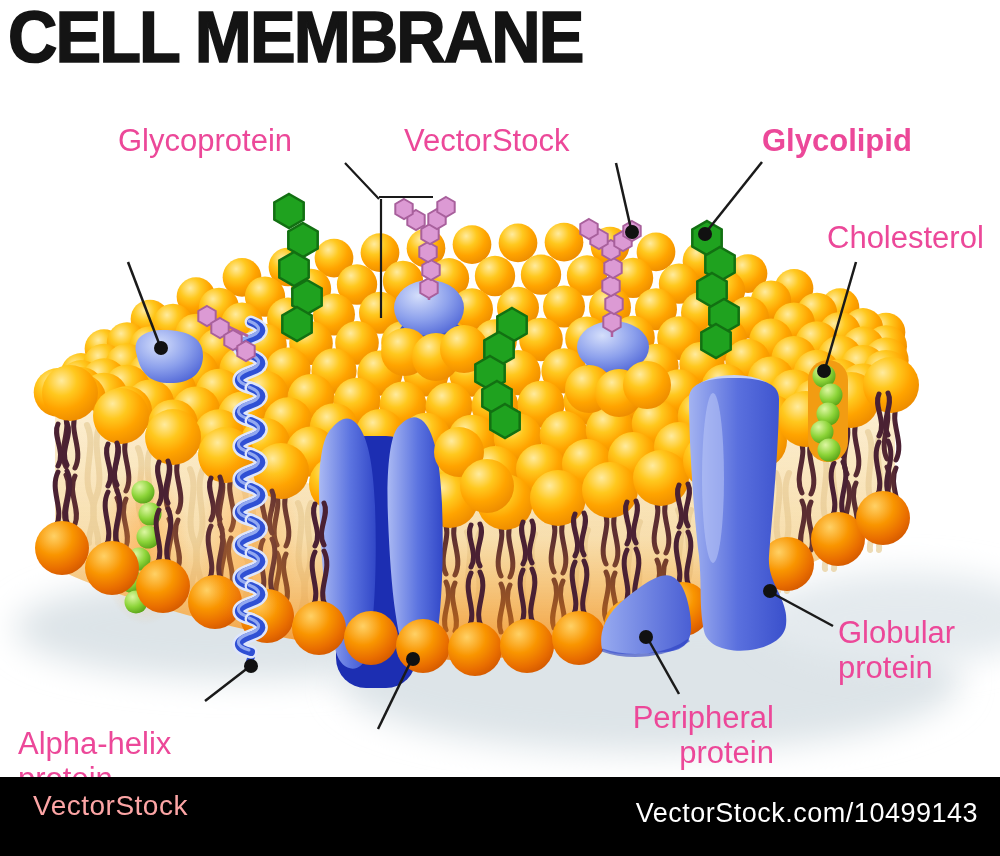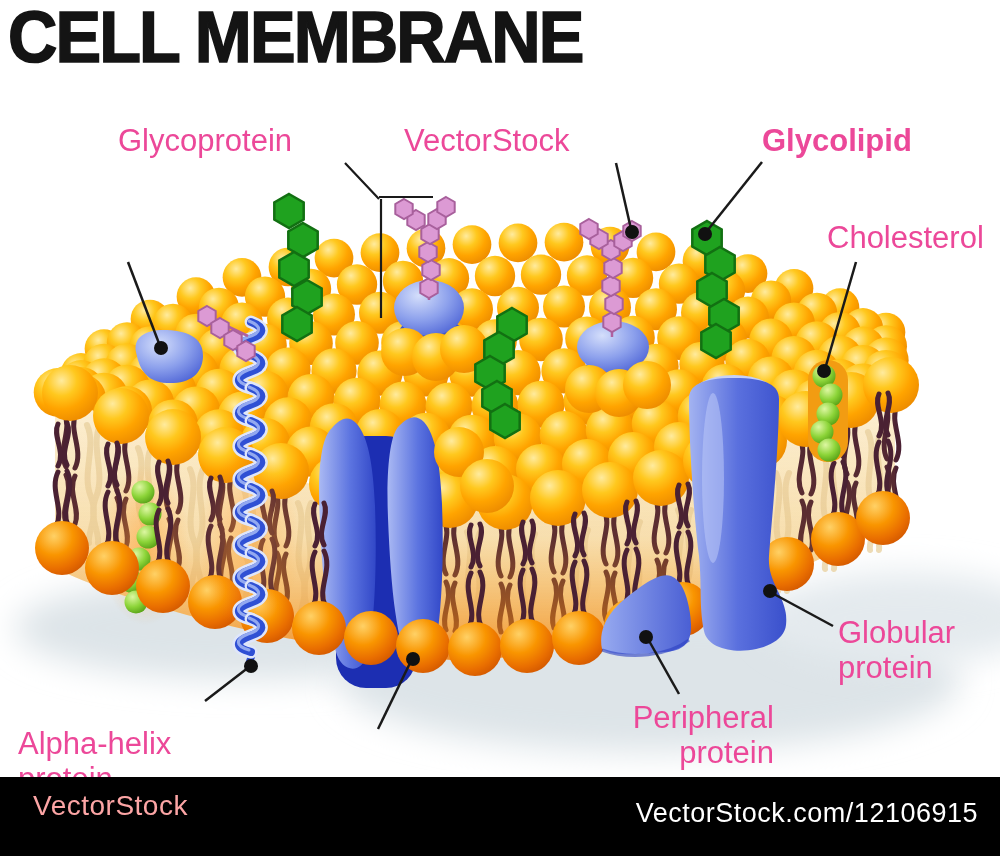--- a/index.html
+++ b/index.html
@@ -513,15 +513,15 @@
   <div class="lab nowrap" id="lab-glycoprotein">Glycoprotein</div>
   <div class="lab nowrap" id="lab-carbohydrate">VectorStock</div>
   <div class="lab nowrap" id="lab-glycolipid">Glycolipid</div>
   <div class="lab nowrap" id="lab-cholesterol">Cholesterol</div>
   <div class="lab" id="lab-alpha">Alpha-helix protein</div>
   <div class="lab" id="lab-peripheral">Peripheral protein</div>
   <div class="lab" id="lab-integral">Globular protein</div>
 
   <div class="footer">
     <span class="brand">VectorStock</span>
-    <span class="credit">VectorStock.com/12106915</span>
+    <span class="credit">VectorStock.com/10499143</span>
   </div>
 </div>
 
 </body></html>

